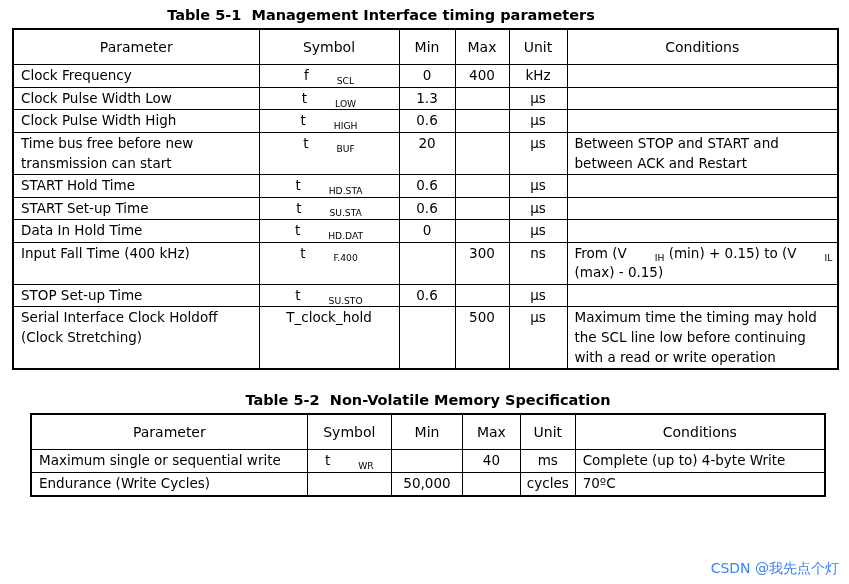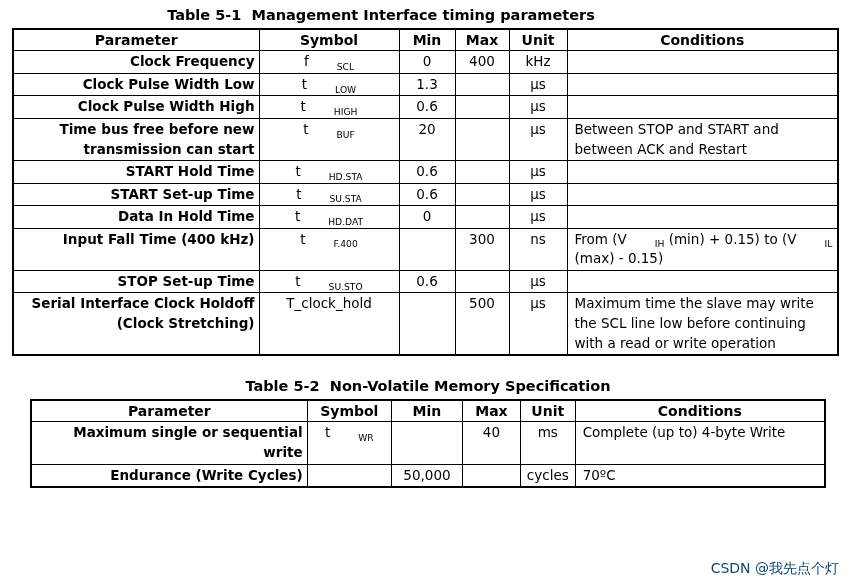--- a/index.html
+++ b/index.html
@@ -28,35 +28,35 @@
     border:2px solid #000;
     font-size:13.5px;
   }
   table.spec-table th, table.spec-table td{
     border:1px solid #000;
     vertical-align:top;
     line-height:1.45;
     overflow:hidden;
   }
   table.spec-table th{
-    font-weight:bold;
+    font-weight:normal;
     text-align:center;
     font-size:14px;
-    padding:0 3px;
-  }
-  td.c-param{text-align:right;padding:1px 4px 1px 7px;font-weight:bold;}
+    padding:7px 3px;
+  }
+  td.c-param{text-align:left;padding:1px 4px 1px 7px;}
   td.c-sym{text-align:center;padding:1px 3px;}
   td.c-num{text-align:center;padding:1px 3px;}
   td.c-cond{text-align:left;padding:1px 4px 1px 7px;}
   sub{font-size:0.68em;line-height:0;padding-left:28px;}
   .watermark{
     position:absolute;
     right:10px;
     bottom:6px;
-    color:#0c4a6e;
+    color:#3b82f6;
     font-size:14px;
   }
 </style>
 </head>
 <body>
 
 <div class="page">
 
   <div class="tbl-wrap1">
     <div class="table-title">Table 5-1  Management Interface timing parameters</div>
@@ -151,21 +151,21 @@
             <td class="c-num"></td>
             <td class="c-num">µs</td>
             <td class="c-cond"></td>
           </tr>
           <tr>
             <td class="c-param">Serial Interface Clock Holdoff (Clock Stretching)</td>
             <td class="c-sym">T_clock_hold</td>
             <td class="c-num"></td>
             <td class="c-num">500</td>
             <td class="c-num">µs</td>
-            <td class="c-cond">Maximum time the slave may write the SCL line low before continuing with a read or write operation</td>
+            <td class="c-cond">Maximum time the timing may hold the SCL line low before continuing with a read or write operation</td>
           </tr>
         </tbody>
     </table>
   </div>
 
   <div class="tbl-wrap2">
     <div class="table-title">Table 5-2  Non-Volatile Memory Specification</div>
     <table class="spec-table">
       <colgroup>
         <col style="width:272px">

